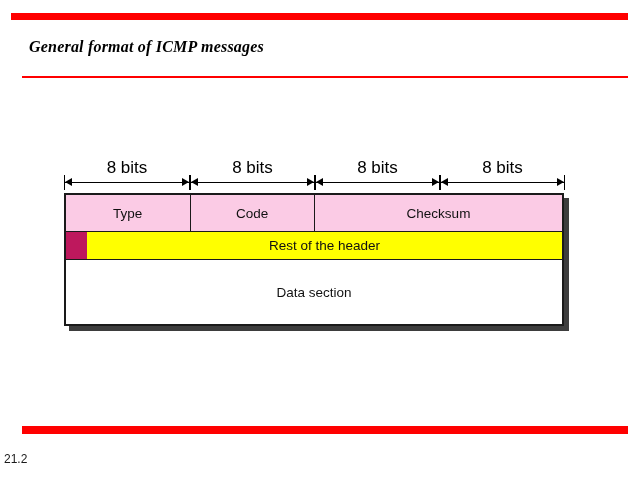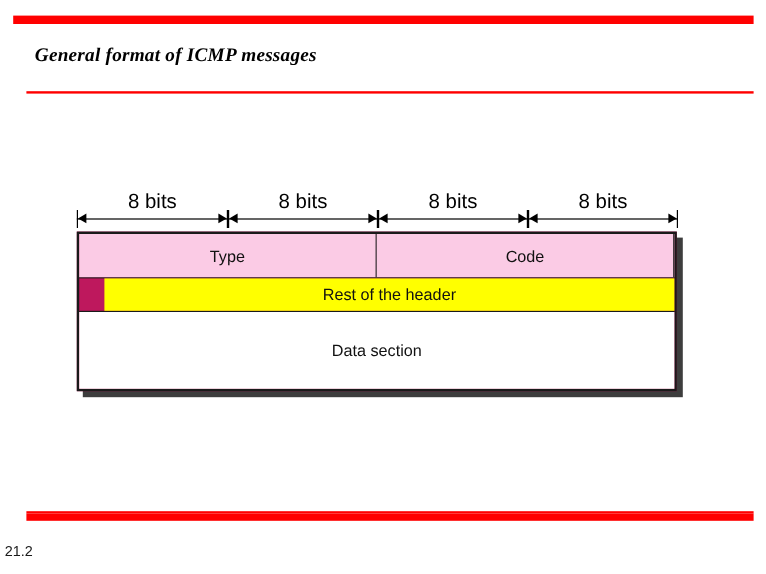--- a/index.html
+++ b/index.html
@@ -235,20 +235,21 @@
       <div class="arrow-head right"></div>
     </div>
 
   </div>
 
   <div class="pkt-table">
 
     <div class="pkt-row header-row">
       <div class="pkt-cell cell-type divider">Type</div>
       <div class="pkt-cell cell-code divider">Code</div>
+      <div class="pkt-cell cell-checksum">Checksum</div>
     </div>
 
     <div class="pkt-row rest-row">
       <div class="pkt-cell cell-rest">Rest of the header</div>
     </div>
 
     <div class="pkt-row data-row">
       <div class="pkt-cell cell-data">Data section</div>
     </div>
 

